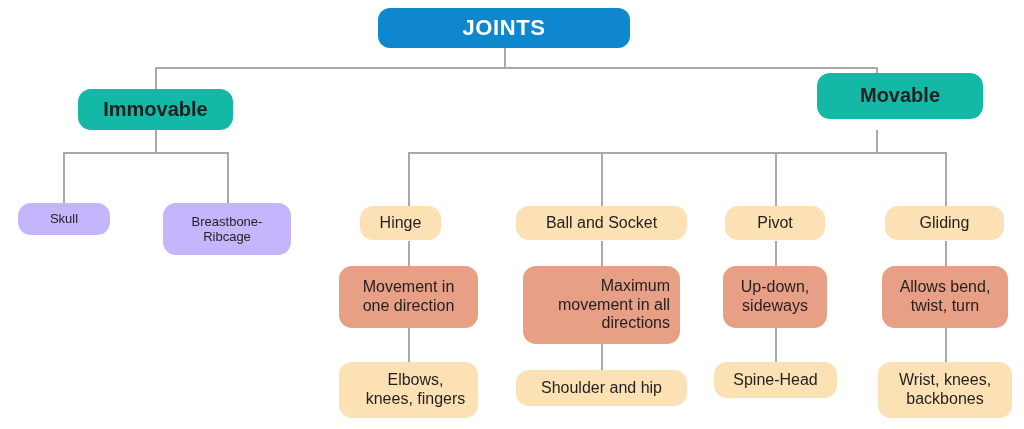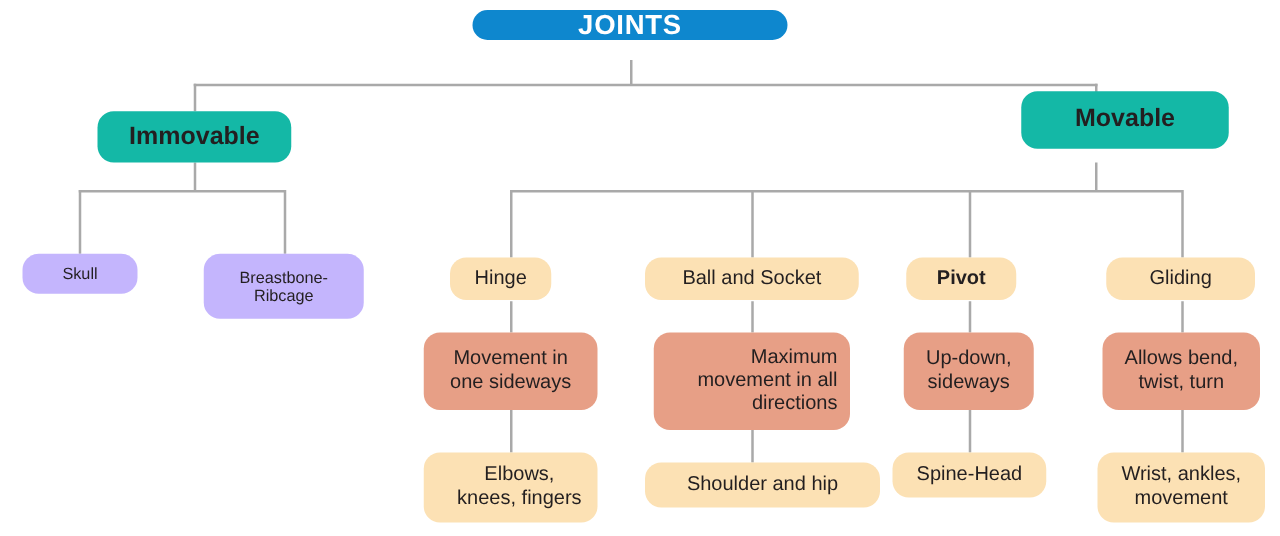--- a/index.html
+++ b/index.html
@@ -74,36 +74,36 @@
   <div class="line v" style="left:408px;top:241px;height:25px;"></div>
   <div class="line v" style="left:601px;top:241px;height:25px;"></div>
   <div class="line v" style="left:775px;top:241px;height:25px;"></div>
   <div class="line v" style="left:945px;top:241px;height:25px;"></div>
 
   <div class="line v" style="left:408px;top:328px;height:34px;"></div>
   <div class="line v" style="left:601px;top:344px;height:26px;"></div>
   <div class="line v" style="left:775px;top:328px;height:34px;"></div>
   <div class="line v" style="left:945px;top:328px;height:34px;"></div>
 
-  <div class="node root" style="left:378px;top:8px;width:252px;height:24px;">JOINTS</div>
+  <div class="node root" style="left:378px;top:8px;width:252px;height:40px;">JOINTS</div>
 
   <div class="node lvl2" style="left:78px;top:89px;width:155px;height:41px;">Immovable</div>
   <div class="node lvl2" style="left:793px;top:73px;width:166px;height:46px;margin-left:24px;">Movable</div>
 
   <div class="node amber" style="left:18px;top:203px;width:92px;height:32px;">Skull</div>
   <div class="node amber" style="left:163px;top:203px;width:128px;height:52px;">Breastbone-Ribcage</div>
 
   <div class="node cream" style="left:360px;top:206px;width:81px;height:34px;">Hinge</div>
   <div class="node cream" style="left:516px;top:206px;width:171px;height:34px;">Ball and Socket</div>
-  <div class="node cream" style="left:725px;top:206px;width:88px;height:34px;font-weight:bold;">Pivot</div>
+  <div class="node cream" style="left:725px;top:206px;width:100px;height:34px;">Pivot</div>
   <div class="node cream" style="left:885px;top:206px;width:119px;height:34px;">Gliding</div>
 
-  <div class="node salmon" style="left:339px;top:266px;width:139px;height:62px;">Movement in one sideways</div>
+  <div class="node salmon" style="left:339px;top:266px;width:139px;height:62px;">Movement in one direction</div>
   <div class="node salmon" style="left:523px;top:266px;width:157px;height:78px;text-align:right;">Maximum movement in all directions</div>
   <div class="node salmon" style="left:723px;top:266px;width:104px;height:62px;">Up-down, sideways</div>
   <div class="node salmon" style="left:882px;top:266px;width:126px;height:62px;">Allows bend, twist, turn</div>
 
   <div class="node cream" style="left:339px;top:362px;width:139px;height:56px;padding-left:24px;">Elbows, knees, fingers</div>
-  <div class="node cream" style="left:516px;top:370px;width:188px;height:36px;">Shoulder and hip</div>
+  <div class="node cream" style="left:516px;top:370px;width:171px;height:36px;">Shoulder and hip</div>
   <div class="node cream" style="left:714px;top:362px;width:123px;height:36px;">Spine-Head</div>
-  <div class="node cream" style="left:878px;top:362px;width:134px;height:56px;">Wrist, ankles, movement</div>
+  <div class="node cream" style="left:878px;top:362px;width:134px;height:56px;">Wrist, knees, backbones</div>
 
 </div>
 
 </body></html>

